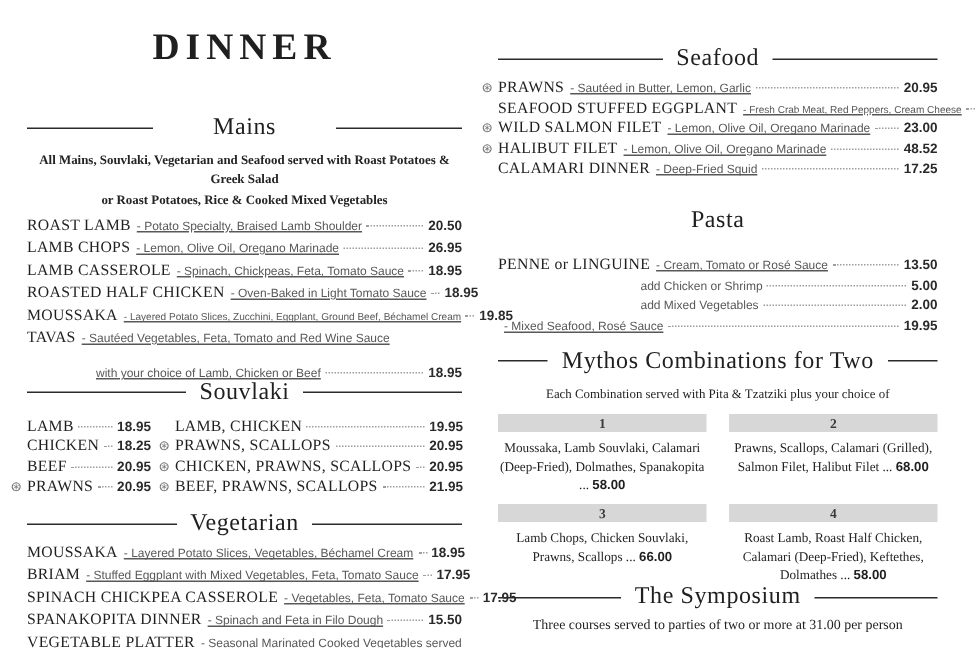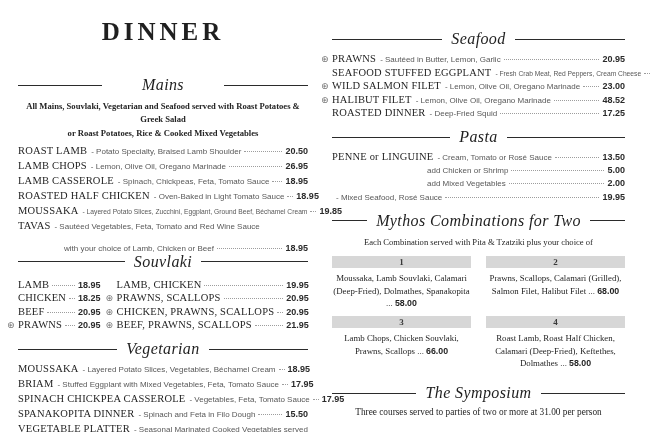--- a/index.html
+++ b/index.html
@@ -8,37 +8,37 @@
     width: 650px; height: 432px; overflow: hidden;
     font-family: "Liberation Serif", "DejaVu Serif", serif;
     color: #1f1f1f;
   }
   .page { display: flex; width: 572px; height: 432px; padding: 0 25px 0 18px; gap: 24px; }
   .col { width: 290px; }
   .col-right { width: 293px; padding-top: 30px; }
 
   .title { text-align: center; font-size: 25px; font-weight: 600; letter-spacing: 4px; margin-top: 18px; }
 
-  .sec { display: flex; align-items: center; gap: 9px; font-style: italic; }
+  .sec { display: flex; align-items: center; gap: 9px; }
   .sec .rule { flex: 1; border-top: 1px solid #2b2b2b; height: 0; }
   .sec .sec-title { font-size: 16px; letter-spacing: 0.4px; white-space: nowrap; }
   .m-mains { margin-top: 30px; gap: 40px; }
   .m-souvlaki { margin-top: 0; }
   .m-vegetarian { margin-top: 10px; }
-  .m-pasta { margin-top: 10px; }
+  .m-pasta { margin-top: 10px; flex-direction: column; }
   .m-combos { margin-top: 10px; }
-  .m-symposium { margin-top: 15px; }
+  .m-symposium { margin-top: 0; }
 
   .note { text-align: center; font-size: 8.6px; font-weight: bold; line-height: 1.55; margin-top: 6px; color: #242424; }
 
   .items { margin-top: 5px; }
   .row { display: flex; align-items: baseline; margin-top: 4px; position: relative; }
   .row-tightcol { margin-top: 2.6px; }
   .name { font-size: 10.5px; letter-spacing: 0.2px; white-space: nowrap; font-weight: 500; }
-  .desc { font-family: "Liberation Sans", sans-serif; font-size: 8px; color: #585858; margin-left: 4px; white-space: nowrap; }
+  .desc { font-family: "Liberation Sans", sans-serif; font-size: 8px; color: #585858; margin-left: 4px; white-space: nowrap; text-decoration: underline; }
   .desc-tight { font-size: 6.7px; }
   .leader { flex: 1 1 auto; min-width: 6px; border-bottom: 1px dotted #9d9d9d; margin: 0 3px; transform: translateY(-2px); }
   .price { font-family: "Liberation Sans", sans-serif; font-size: 9px; font-weight: bold; color: #2a2a2a; white-space: nowrap; }
   .cont { margin-top: 12px; }
   .pad-tavas { padding-left: 42px; }
   .pad-addon { padding-left: 95px; }
   .addon-text { font-family: "Liberation Sans", sans-serif; font-size: 8px; color: #585858; white-space: nowrap; }
 
   .souv { display: flex; gap: 16px; margin-top: 5px; }
   .souv-c1 { width: 126px; }
@@ -239,21 +239,21 @@
         <span class="price">23.00</span>
       </div>
       <div class="row row-tightcol">
         <span class="dicon">⊛</span>
         <span class="name">HALIBUT FILET</span>
         <span class="desc">- Lemon, Olive Oil, Oregano Marinade</span>
         <span class="leader"></span>
         <span class="price">48.52</span>
       </div>
       <div class="row row-tightcol">
-        <span class="name">ROASTED DINNER</span>
+        <span class="name">CALAMARI DINNER</span>
         <span class="desc">- Deep-Fried Squid</span>
         <span class="leader"></span>
         <span class="price">17.25</span>
       </div>
     </div>
 
     <div class="sec m-pasta">
       <span class="rule"></span>
       <span class="sec-title">Pasta</span>
       <span class="rule"></span>

